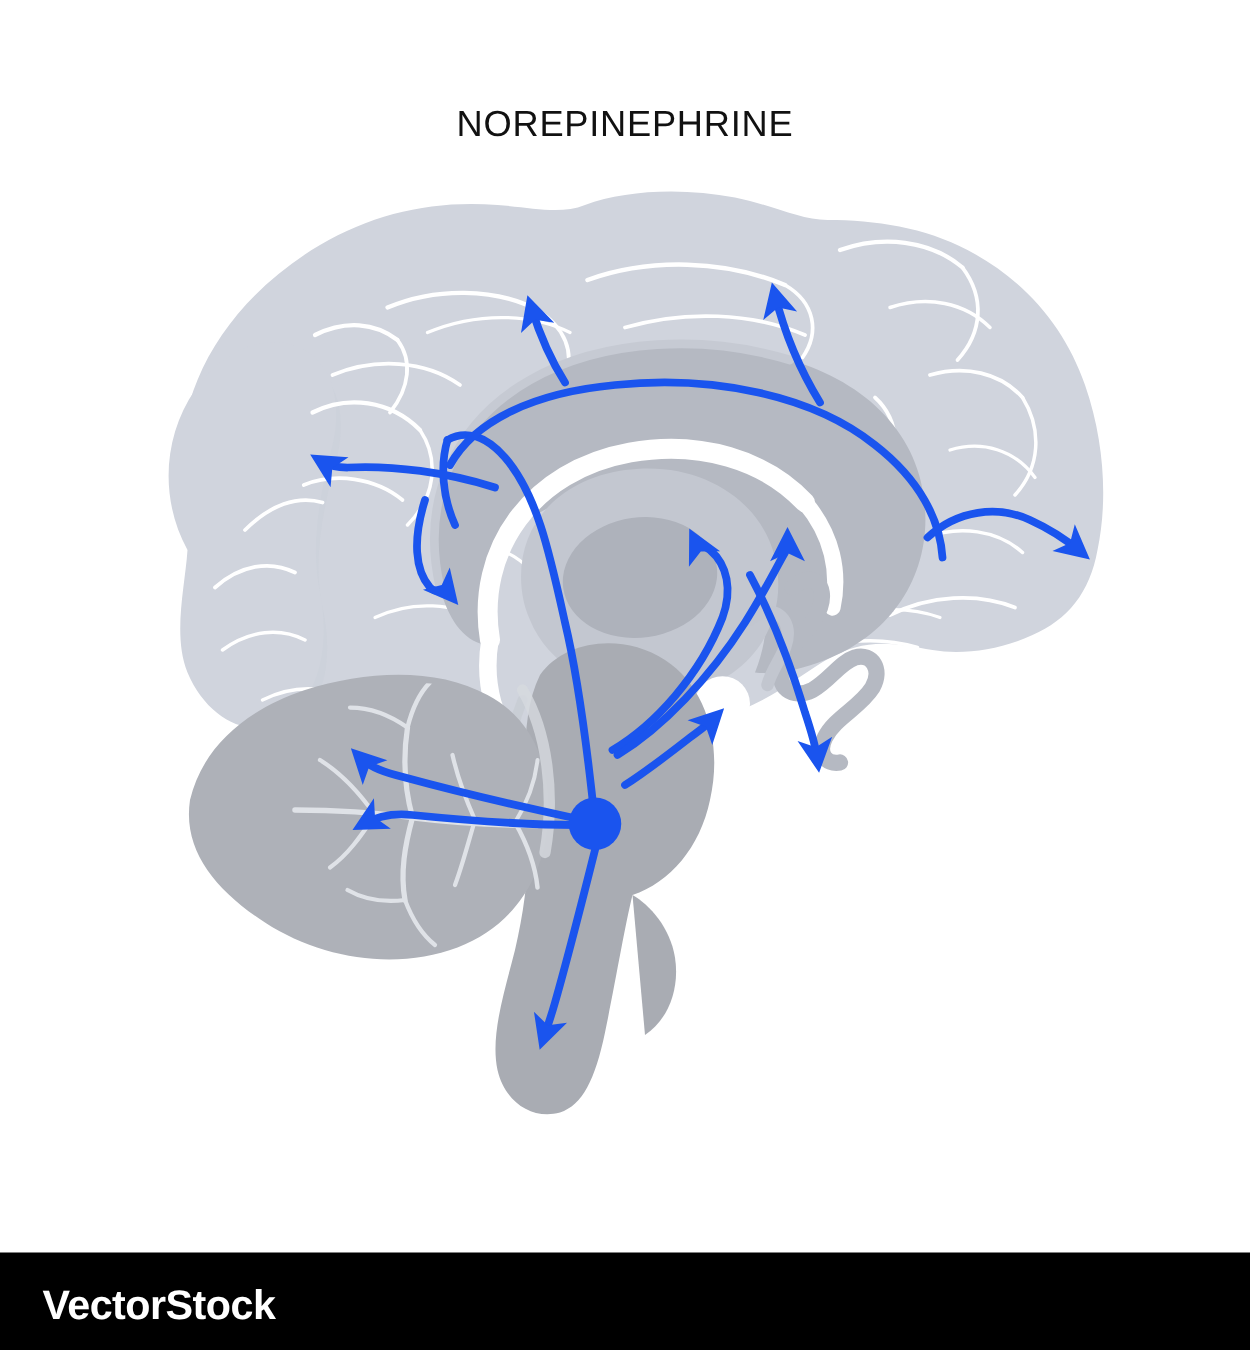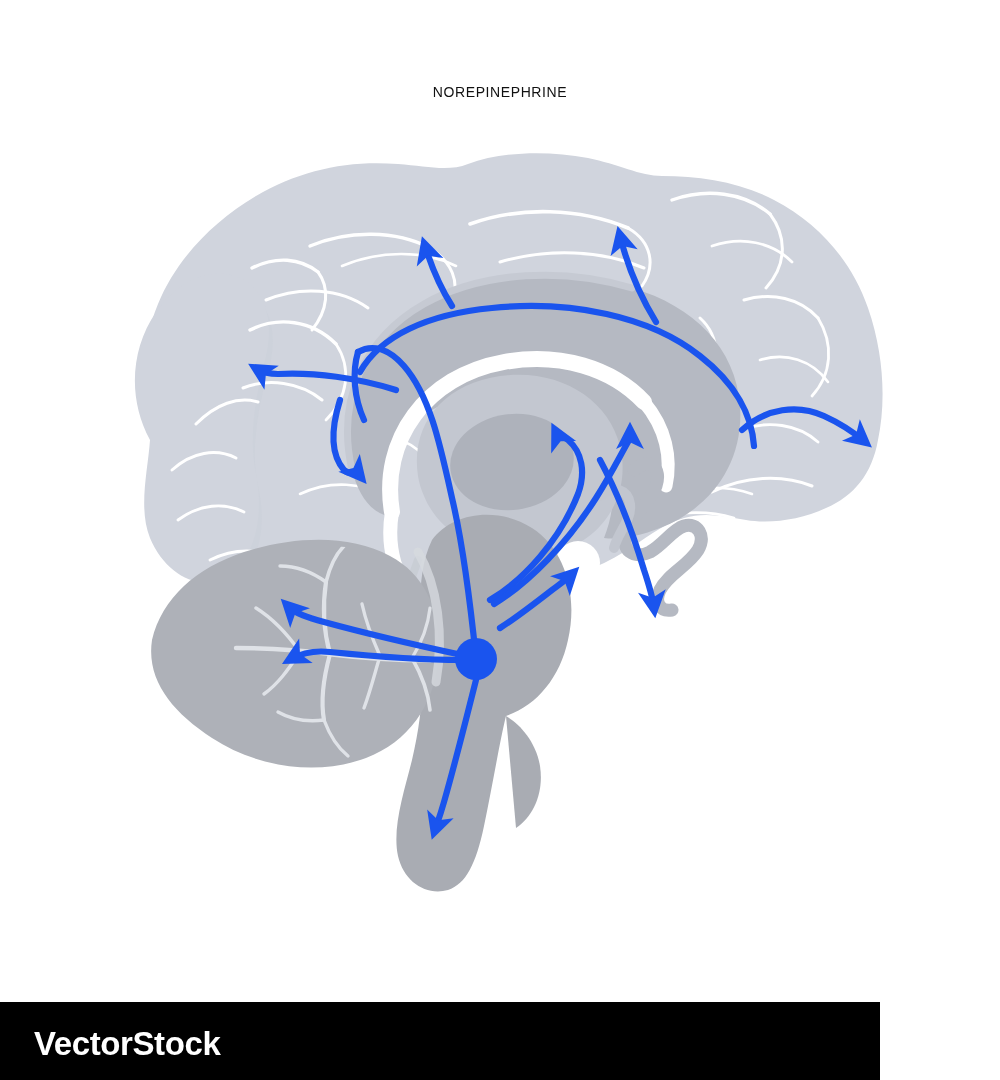--- a/index.html
+++ b/index.html
@@ -19,37 +19,37 @@
     width: 1000px;
     height: 1080px;
     background: #ffffff;
   }
   .title {
     position: absolute;
     top: 84px;
     left: 0;
     width: 1000px;
     text-align: center;
-    font-size: 14px;
+    font-size: 29px;
     letter-spacing: 0.6px;
     color: #111111;
     font-weight: 400;
     font-family: "Liberation Sans", sans-serif;
     user-select: none;
   }
   #figure {
     position: absolute;
     top: 0;
     left: 0;
   }
   .footer {
     position: absolute;
     left: 0;
     bottom: 0;
-    width: 880px;
+    width: 1000px;
     height: 78px;
     background: #000000;
   }
   .footer-brand {
     position: absolute;
     left: 34px;
     top: 23px;
     color: #ffffff;
     font-size: 33px;
     font-weight: 700;

